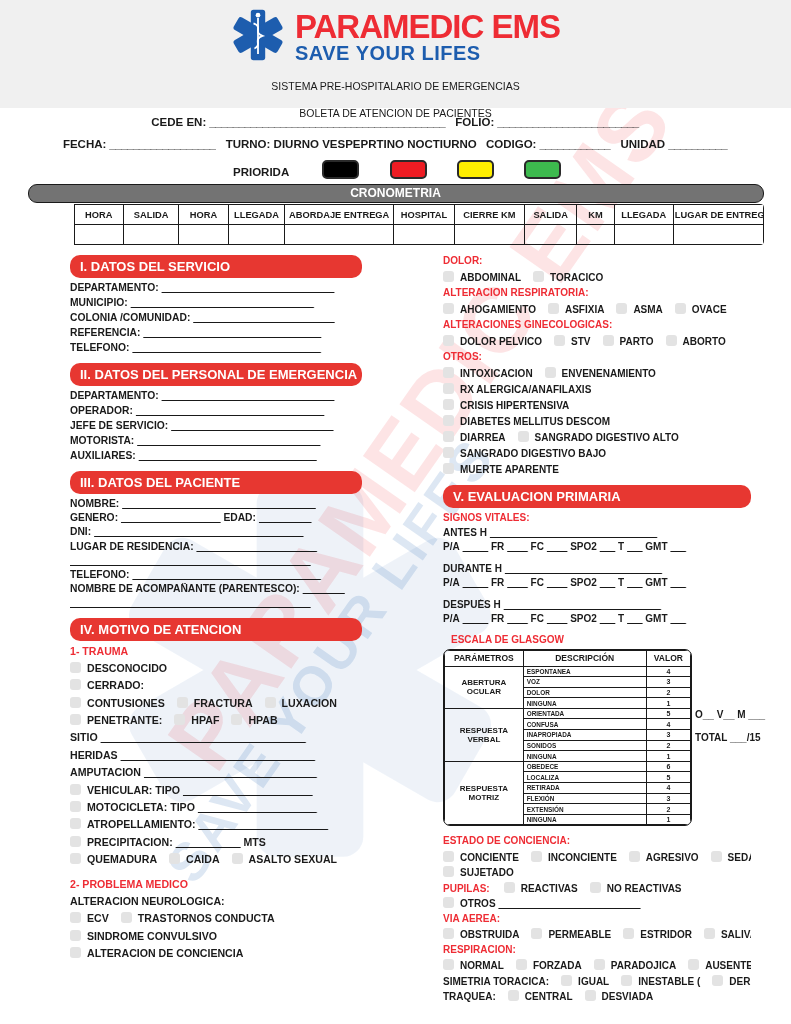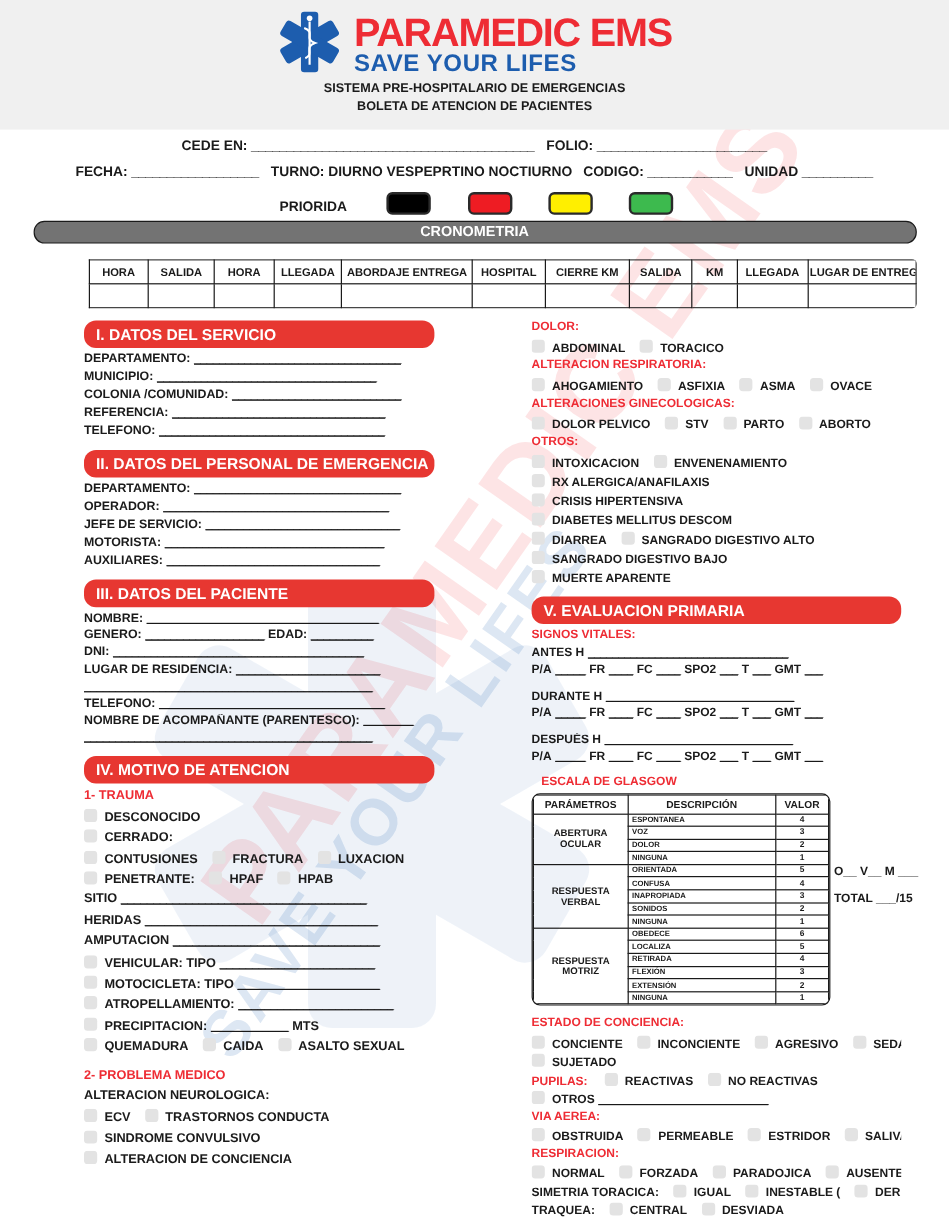--- a/index.html
+++ b/index.html
@@ -12,33 +12,33 @@
   .wm-blue{left:330px;top:660px;font-size:54px;color:rgba(30,95,174,0.15);
           transform:translate(-50%,-50%) rotate(-55deg);letter-spacing:3px;}
   .wm-star{position:absolute;left:110px;top:470px;opacity:0.07;pointer-events:none;z-index:0;}
   
   .hdr{position:relative;z-index:1;background:#f0f0f0;height:108px;box-sizing:border-box;
        padding-top:8px;text-align:center;}
   .brandrow{display:flex;justify-content:center;align-items:center;gap:10px;height:58px;}
   .brandcol{text-align:left;}
   .brand{font-size:33px;font-weight:bold;color:#ee2c34;letter-spacing:-1px;line-height:32px;}
   .tag{font-size:20px;font-weight:bold;color:#1d5dae;letter-spacing:0.5px;line-height:20px;}
-  .sub{font-size:10.5px;font-weight:bold;line-height:13px;margin-top:2px;}
+  .sub{font-size:10.5px;font-weight:normal;line-height:13px;margin-top:14px;}
   
   .meta{position:relative;z-index:1;text-align:center;margin-top:8px;}
   .mline{height:22px;white-space:nowrap;font-size:11.5px;font-weight:bold;}
   .mb{margin:0 3px;}
   .mf{letter-spacing:-0.5px;margin-right:4px;}
   .pri-box{display:inline-block;width:33px;height:15px;border:2px solid #2a2a2a;border-radius:5px;
            vertical-align:-3px;margin-left:27px;}
   
   .crono{position:relative;z-index:1;width:736px;margin:2px auto 0 auto;}
   .crono-bar{background:#737373;border:1.5px solid #1a1a1a;border-radius:9px;color:#fff;
              font-weight:bold;font-size:12px;text-align:center;height:17px;line-height:17px;}
-  .crono-tblwrap{margin-top:13px;border-radius:4px;overflow:hidden;padding-left:46px;}
+  .crono-tblwrap{margin-top:1px;border-radius:4px;overflow:hidden;padding-left:46px;}
   .crono table{width:100%;border-collapse:collapse;table-layout:fixed;}
   .crono th,.crono td{border:1.5px solid #1a1a1a;font-size:9.3px;font-weight:bold;
              text-align:center;height:19px;padding:0 1px;overflow:hidden;white-space:nowrap;}
   
   .cols{position:relative;z-index:1;display:flex;margin-top:10px;}
   .col-l{width:292px;margin-left:70px;}
   .col-r{width:308px;margin-left:81px;}
   .secbar{background:#e73731;color:#fff;font-weight:bold;font-size:13px;height:23px;
           line-height:23px;border-radius:10px;padding-left:10px;margin-bottom:4px;}
   .lines{margin-bottom:6px;}

